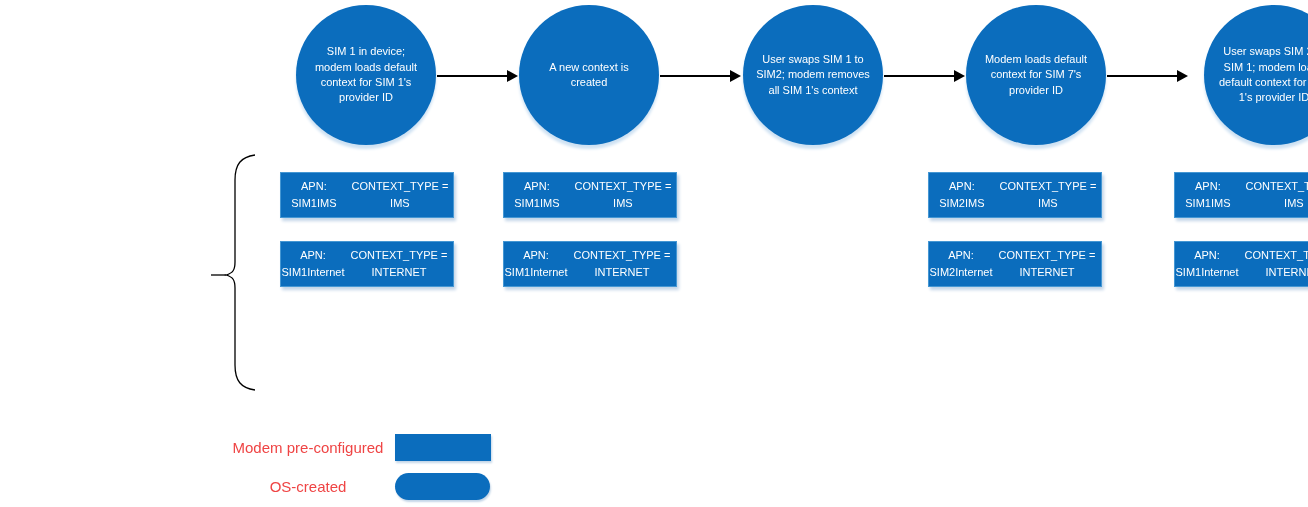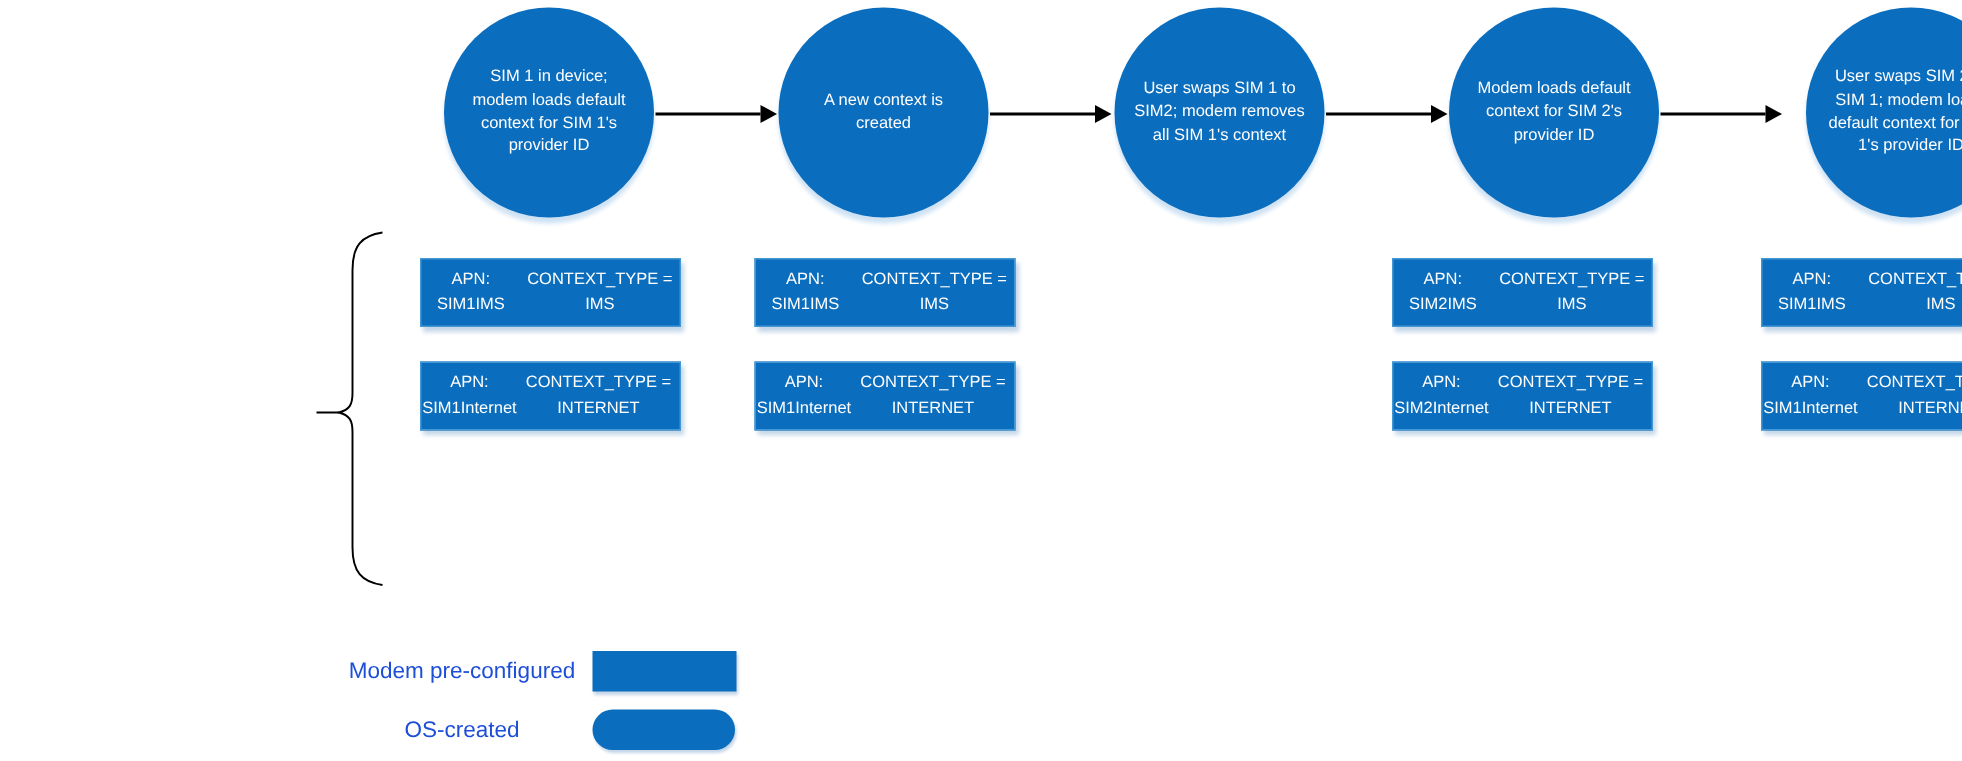--- a/index.html
+++ b/index.html
@@ -41,21 +41,21 @@
   .row1{top:172px}.row2{top:241px}.row3{top:315px}
   
   .brace-svg{position:absolute;left:158px;top:150px;}
   .brace-label{
     position:absolute;left:0px;top:256px;width:166px;
     text-align:center;font-size:14.5px;line-height:18px;color:#000000;
   }
   
   .legend-label{
     position:absolute;left:177px;width:166px;text-align:center;
-    font-size:15px;color:#1d4ed8;
+    font-size:15px;color:#ef4444;
   }
   .ll1{top:439px}.ll2{top:478px}
   .legend-swatch{position:absolute;left:347px;background:#0B6DBD;box-shadow:1px 2px 2px #c4d6e8;}
   .swatch-rect{top:434px;width:96px;height:27px;}
   .swatch-pill{top:473px;width:95px;height:27px;border-radius:13.5px;}
 </style>
 </head>
 <body>
 
 <div class="canvas">
@@ -63,21 +63,21 @@
   <div class="circle c1">
     <span class="ctext">SIM 1 in device; modem loads default context for SIM 1's provider ID</span>
   </div>
   <div class="circle c2">
     <span class="ctext">A new context is created</span>
   </div>
   <div class="circle c3">
     <span class="ctext">User swaps SIM 1 to SIM2; modem removes all SIM 1's context</span>
   </div>
   <div class="circle c4">
-    <span class="ctext">Modem loads default context for SIM 2's provider ID</span>
+    <span class="ctext">Modem loads default context for SIM 7's provider ID</span>
   </div>
   <div class="circle c5">
     <span class="ctext">User swaps SIM 2 to SIM 1; modem loads default context for SIM 1's provider ID</span>
   </div>
 
   <div class="arrow a1"></div>
   <div class="arrow a2"></div>
   <div class="arrow a3"></div>
   <div class="arrow a4"></div>
 

